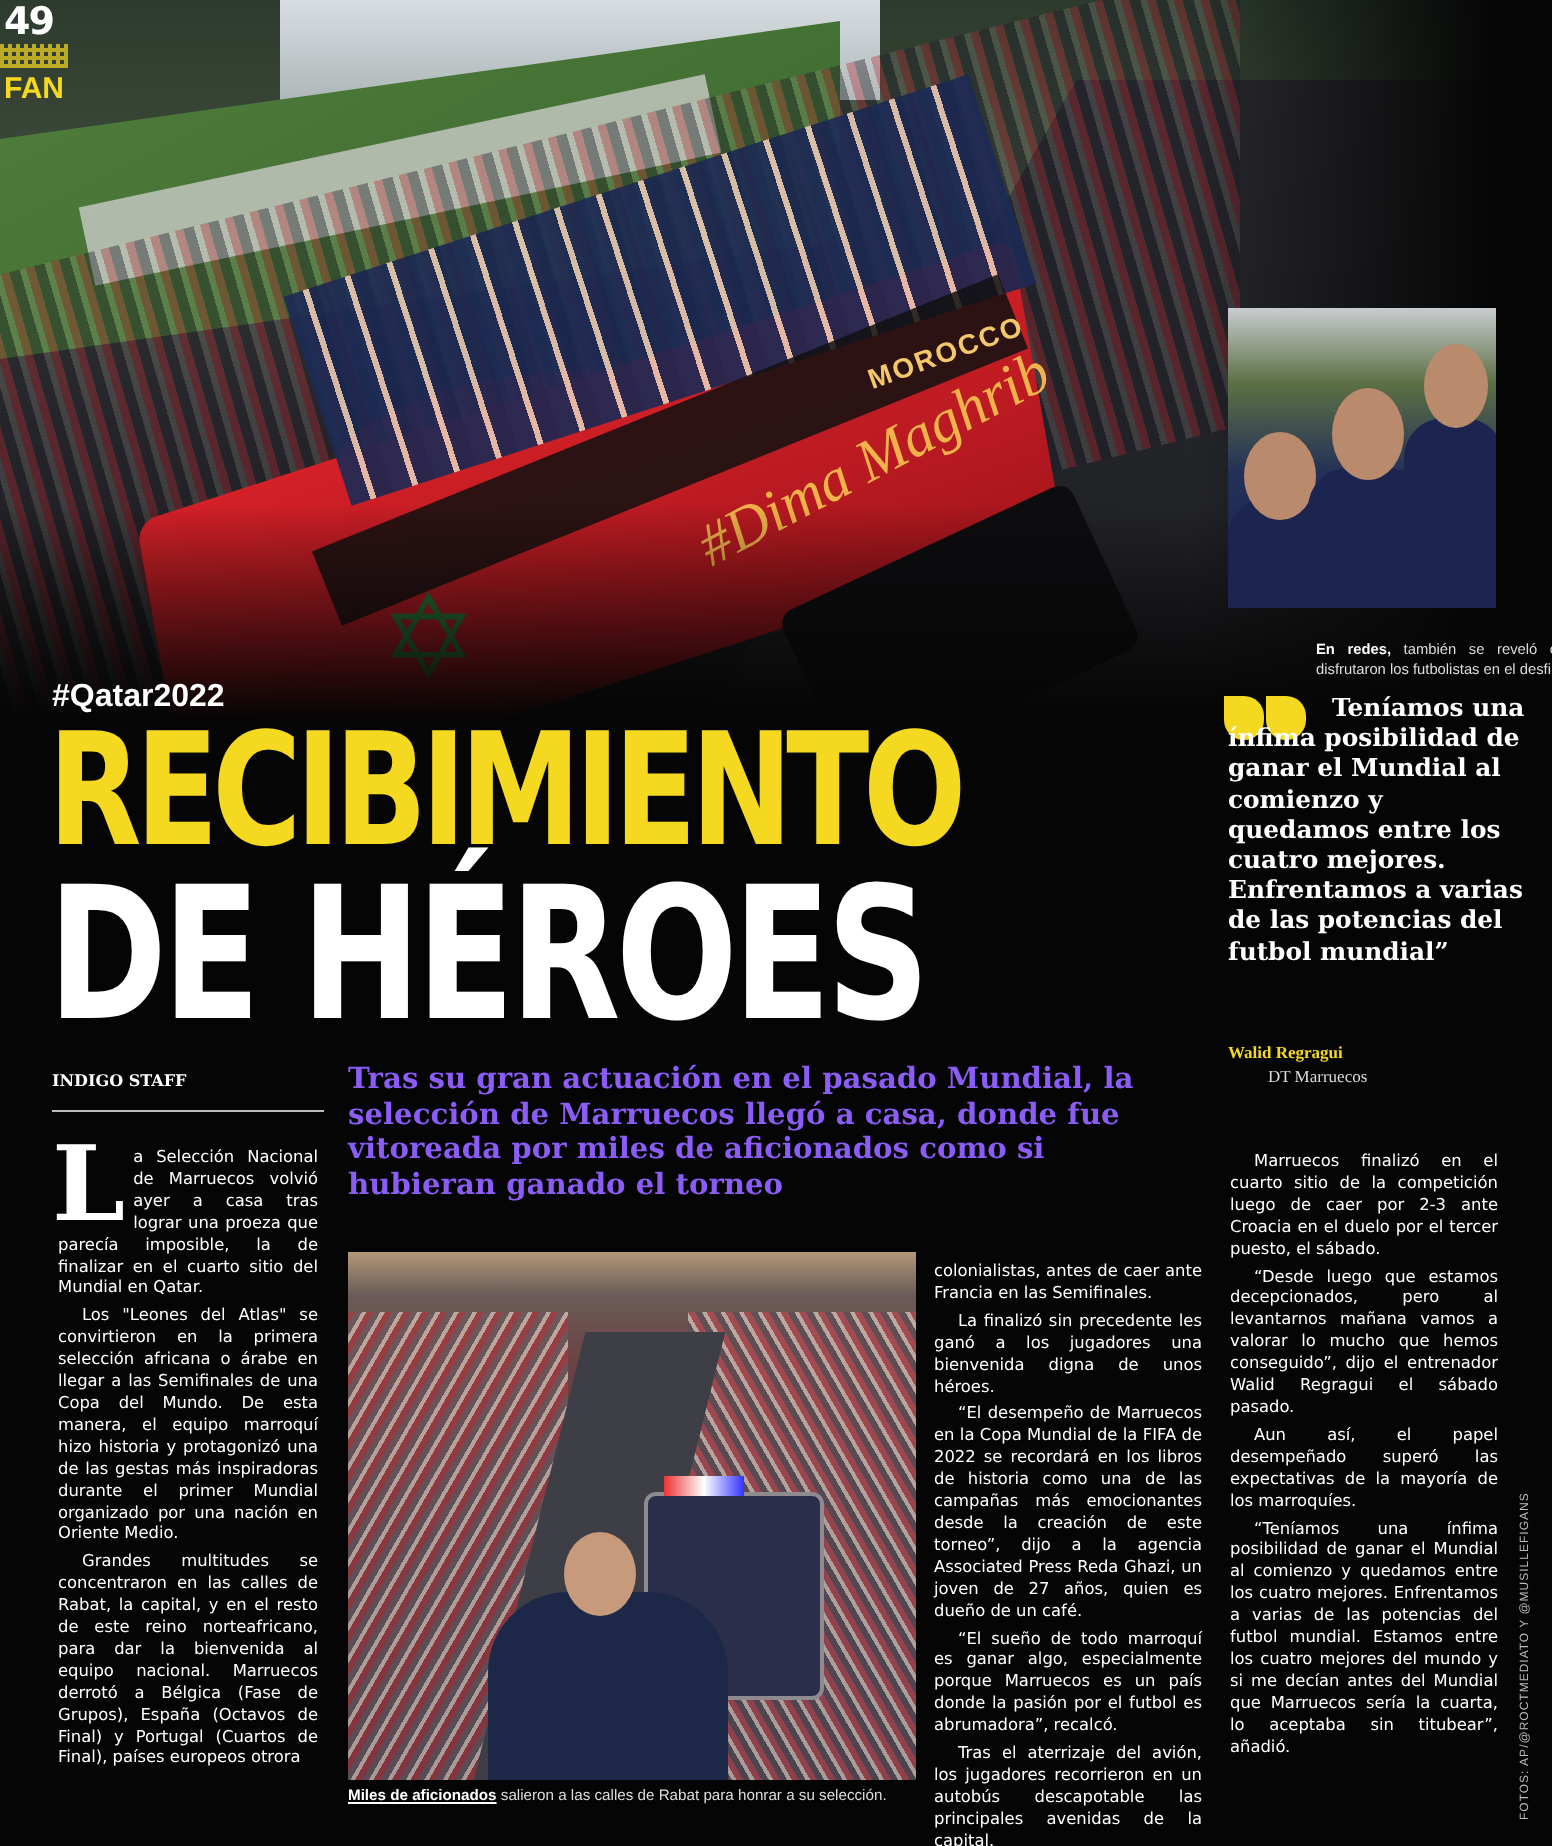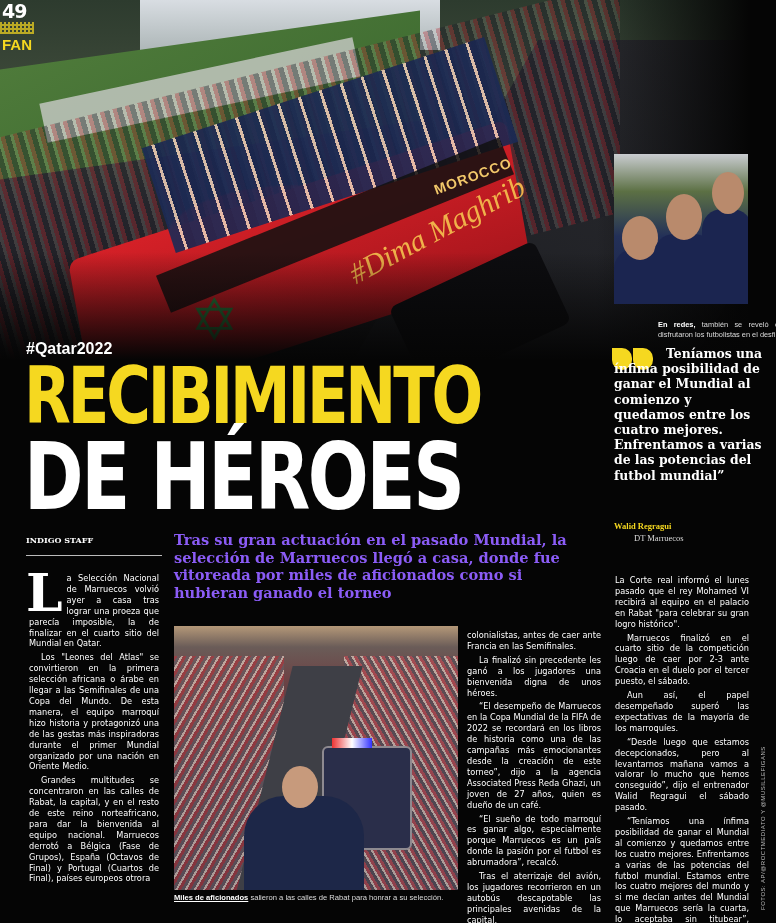--- a/index.html
+++ b/index.html
@@ -150,20 +150,19 @@
 
 <div class="abs col col3">
   <p class="first">colonialistas, antes de caer ante Francia en las Semifinales.</p>
   <p>La finalizó sin precedente les ganó a los jugadores una bienvenida digna de unos héroes.</p>
   <p>“El desempeño de Marruecos en la Copa Mundial de la FIFA de 2022 se recordará en los libros de historia como una de las campañas más emocionantes desde la creación de este torneo”, dijo a la agencia Associated Press Reda Ghazi, un joven de 27 años, quien es dueño de un café.</p>
   <p>“El sueño de todo marroquí es ganar algo, especialmente porque Marruecos es un país donde la pasión por el futbol es abrumadora”, recalcó.</p>
   <p>Tras el aterrizaje del avión, los jugadores recorrieron en un autobús descapotable las principales avenidas de la capital.</p>
 </div>
 
 <div class="abs col col4">
-  <p class="first">La Corte real informó el lunes pasado que el rey Mohamed VI recibirá al equipo en el palacio en Rabat "para celebrar su gran logro histórico".</p>
   <p>Marruecos finalizó en el cuarto sitio de la competición luego de caer por 2-3 ante Croacia en el duelo por el tercer puesto, el sábado.</p>
+  <p>“Desde luego que estamos decepcionados, pero al levantarnos mañana vamos a valorar lo mucho que hemos conseguido”, dijo el entrenador Walid Regragui el sábado pasado.</p>
   <p>Aun así, el papel desempeñado superó las expectativas de la mayoría de los marroquíes.</p>
-  <p>“Desde luego que estamos decepcionados, pero al levantarnos mañana vamos a valorar lo mucho que hemos conseguido”, dijo el entrenador Walid Regragui el sábado pasado.</p>
   <p>“Teníamos una ínfima posibilidad de ganar el Mundial al comienzo y quedamos entre los cuatro mejores. Enfrentamos a varias de las potencias del futbol mundial. Estamos entre los cuatro mejores del mundo y si me decían antes del Mundial que Marruecos sería la cuarta, lo aceptaba sin titubear”, añadió.</p>
 </div>
 
 <div class="abs credits">FOTOS: AP/@ROCTMEDIATO Y @MUSILLEFIGANS</div>
 
 </body></html>

